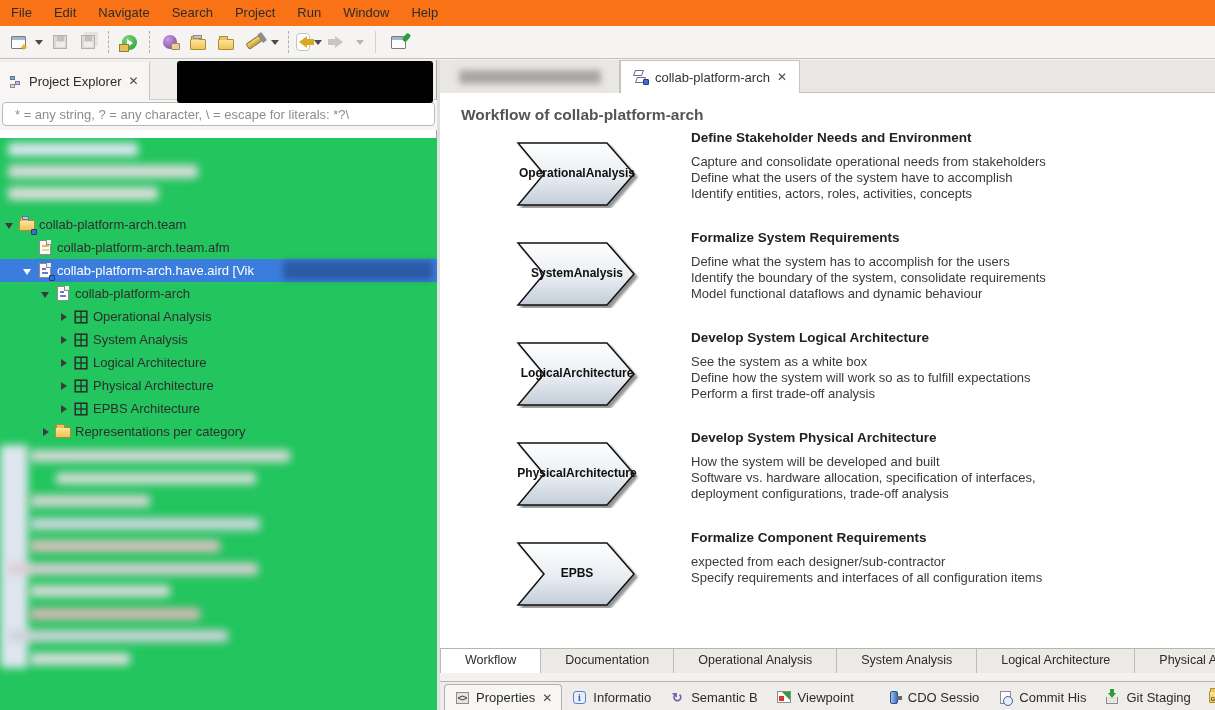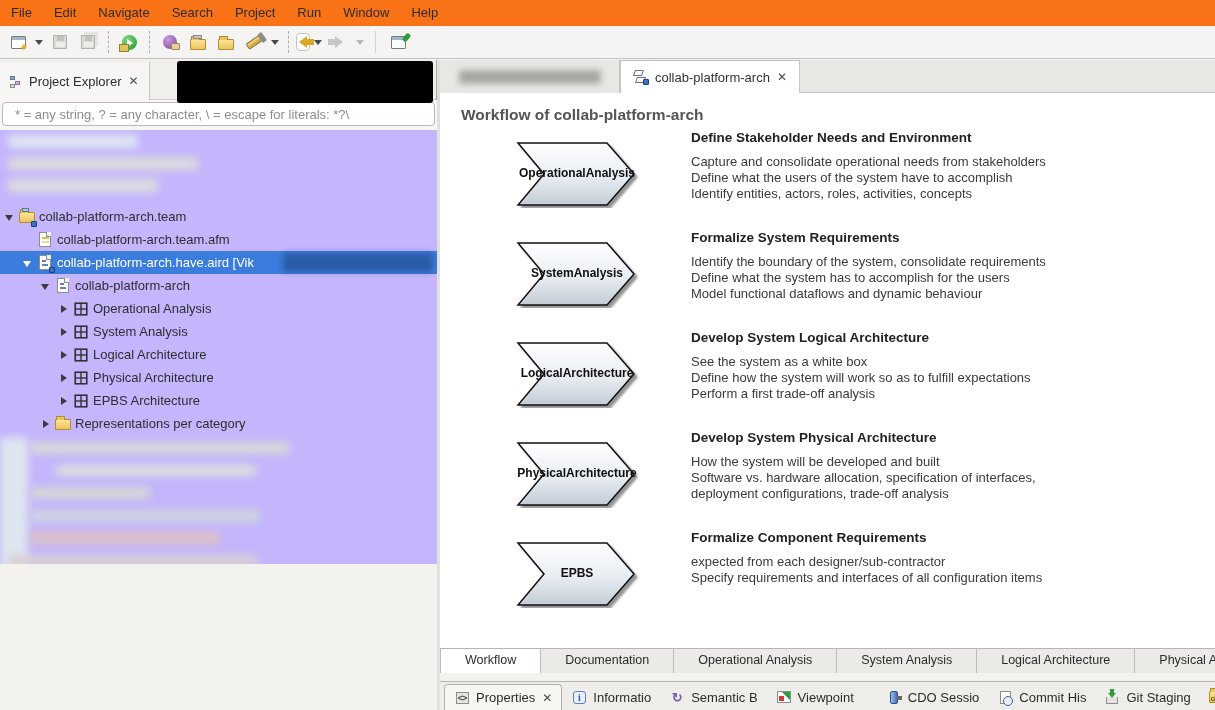--- a/index.html
+++ b/index.html
@@ -42,40 +42,40 @@
   .torch::before { content:""; position:absolute; right:-5px; top:-2px; width:5px; height:10px; background:#8f8d8a; border-radius:1px; }
   .navbox { display:flex; align-items:center; background:#ffffff; border:1px solid #c6c3bf; border-radius:4px; padding:2px 2px; margin:0 1px; }
   .arrow-back { width:0; height:0; border-top:6px solid transparent; border-bottom:6px solid transparent; border-right:8px solid #d8a826; position:relative; }
   .arrow-back::after { content:""; position:absolute; left:8px; top:-3px; width:7px; height:6px; background:#d8a826; }
   .arrow-fwd { width:0; height:0; border-top:6px solid transparent; border-bottom:6px solid transparent; border-left:8px solid #c9c6c2; position:relative; }
   .arrow-fwd::after { content:""; position:absolute; right:8px; top:-3px; width:7px; height:6px; background:#c9c6c2; }
   .pin { position:absolute; right:-4px; top:-4px; width:5px; height:9px; background:#2f9e3a; border-radius:2px; transform:rotate(40deg); }
 
   
   .main { position:absolute; top:60px; left:0; right:0; bottom:0; display:flex; }
-  .left-panel { position:relative; width:437px; height:504px; background:#ffffff; border-right:1px solid #a9a7a4;text-decoration:underline; }
+  .left-panel { position:relative; width:437px; height:650px; background:#ffffff; border-right:1px solid #a9a7a4;text-decoration:underline; }
   .vgap { width:3px; background:#e2e0dd; }
   .right-panel { position:relative; flex:1; height:650px; background:#f4f2ef; }
 
   
   .ltabbar { position:relative; height:40px; background:#f1efec; border-bottom:1px solid #cfccc8; }
   .ltab { position:absolute; left:0; top:2px; height:38px; display:flex; align-items:center; padding:0 10px 0 8px;
     background:#f7f6f4; border-right:1px solid #c9c6c2; font-size:13px; color:#2c2c2c; }
   .ltab .x, .etab .x, .vtab .x { margin-left:7px; font-size:12px; color:#4a4a4a; }
   .x::before { content:"\2715"; }
   .redact-black { position:absolute; left:177px; top:1px; width:256px; height:42px; background:#000; border-radius:3px; z-index:6; }
 
   
   .filterwrap { position:absolute; left:0; top:40px; width:437px; height:30px; background:#f7f6f4; }
   .filterwrap input { position:absolute; left:2px; top:2px; width:433px; height:24px; border:1px solid #bcb9b5;
     border-radius:4px; padding:0 12px; font-size:13px; color:#333; font-family:"Liberation Sans",sans-serif; }
   .filterwrap input::placeholder { color:#8f8d8a; }
 
   
-  .tree { position:absolute; left:0; top:70px; width:437px; bottom:0; background:#c4b5fd; overflow:hidden; }
+  .tree { position:absolute; left:0; top:78px; width:437px; bottom:0; background:#22c55e; overflow:hidden; }
   .blur-row { position:absolute; border-radius:3px; filter:blur(4px); }
   .trow { position:absolute; left:0; width:437px; height:23px; display:flex; align-items:center; font-size:13px; color:#2e2e2e; }
   .trow.sel { background:#3b7ddd; color:#ffffff; }
   .tw { display:inline-block; width:14px; flex:none; position:relative; height:14px; }
   .tri-down { position:absolute; left:1px; top:5px; width:0; height:0; border-left:4.5px solid transparent; border-right:4.5px solid transparent; border-top:6px solid #3c3c3c; }
   .trow.sel .tri-down { border-top-color:#fff; }
   .tri-right { position:absolute; left:3px; top:3px; width:0; height:0; border-top:4.5px solid transparent; border-bottom:4.5px solid transparent; border-left:6px solid #3c3c3c; }
   .ticon { width:17px; height:17px; flex:none; margin-right:4px; position:relative; display:flex; align-items:center; justify-content:center; }
   .file { width:12px; height:15px; background:#fff; border:1px solid #8f8d8a; position:relative; }
   .file::before { content:""; position:absolute; right:-1px; top:-1px; width:4px; height:4px; background:#f1efec; border-left:1px solid #8f8d8a; border-bottom:1px solid #8f8d8a; }
@@ -452,22 +452,22 @@
                 <polygon points="4,3 93,3 120,34 93,65 4,65 30,34" fill="url(#arrowGrad)" stroke="#111111" stroke-width="1.5"></polygon>
               </svg>
             <span class="arrow-label">
                 <span>System</span>
                 <span>Analysis</span>
               </span>
           </div>
           <div class="wftext">
             <div class="wfhead">Formalize System Requirements</div>
             <div class="wflines">
+              <div>Define what the system has to accomplish for the users</div>
               <div>Identify the boundary of the system, consolidate requirements</div>
-              <div>Define what the system has to accomplish for the users</div>
               <div>Model functional dataflows and dynamic behaviour</div>
             </div>
           </div>
         </div>
 
         <div class="wfrow">
           <div class="arrowwrap">
             <svg class="arrow-svg" width="126" height="68" viewBox="0 0 126 68">
                 <polygon points="4,3 93,3 120,34 93,65 4,65 30,34" fill="url(#arrowGrad)" stroke="#111111" stroke-width="1.5"></polygon>
               </svg>

